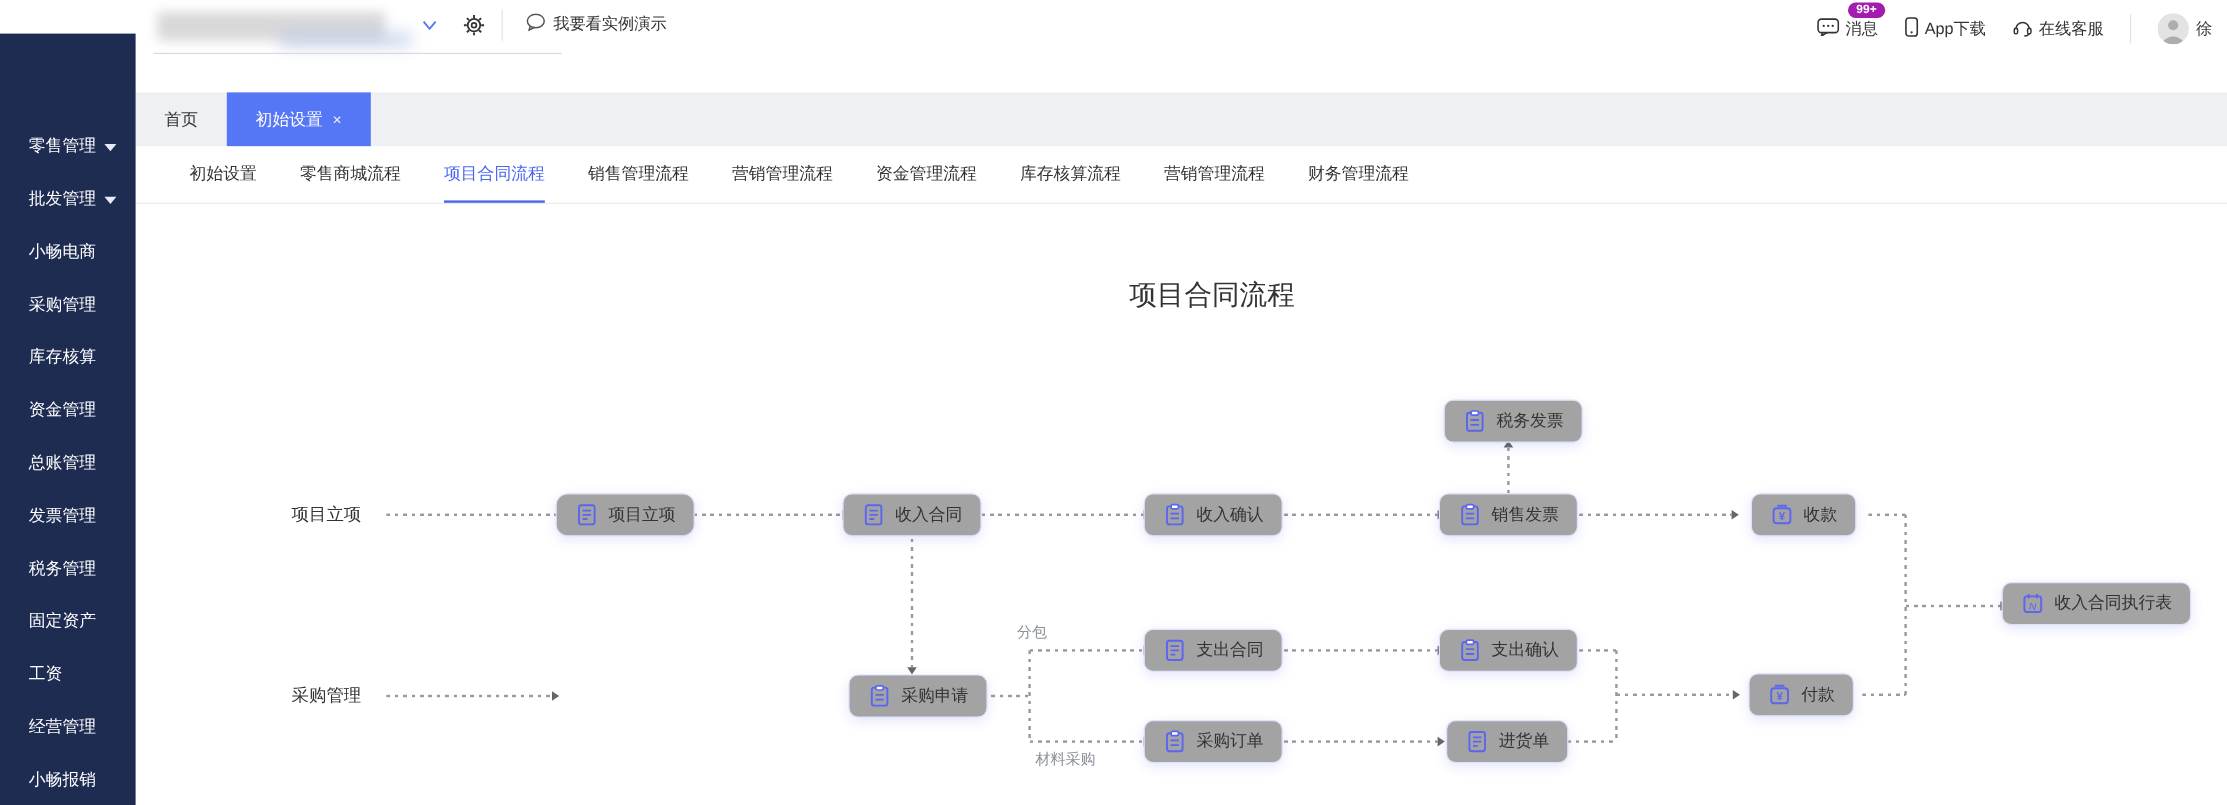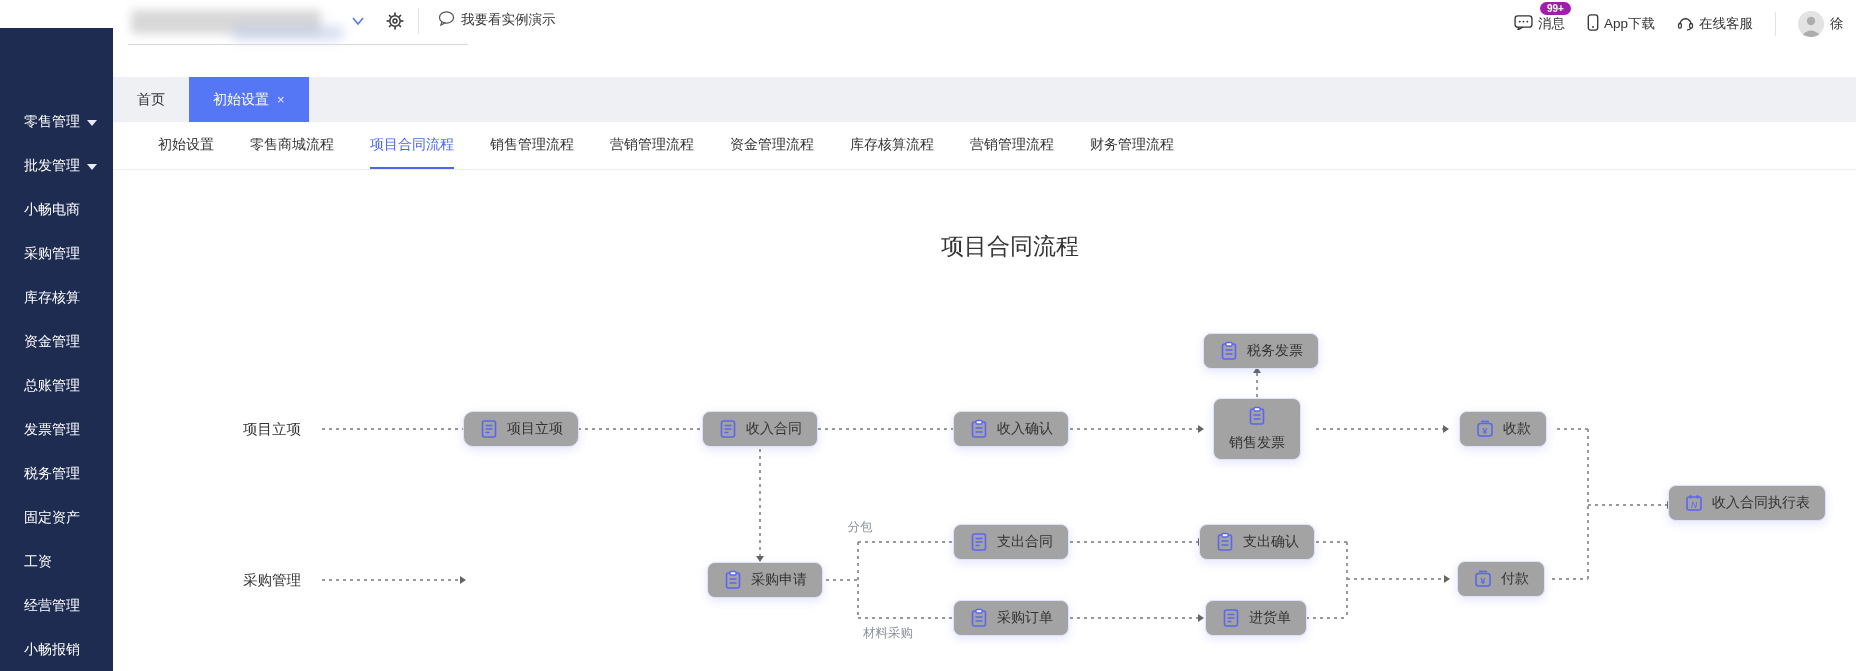--- a/index.html
+++ b/index.html
@@ -253,21 +253,21 @@
         </div>
         <div class="node" style="left: 898px; top: 307px;">
           <span class="nicon"><svg viewBox="0 0 20 20" width="20" height="20">
               <rect x="3.5" y="3" width="13" height="15" rx="2" fill="none" stroke="#5a66f0" stroke-width="1.6"></rect>
               <rect x="7" y="1.5" width="6" height="3.5" rx="1" fill="#fff" stroke="#5a66f0" stroke-width="1.4"></rect>
               <line x1="6.5" y1="9" x2="13.5" y2="9" stroke="#5a66f0" stroke-width="1.5"></line>
               <line x1="6.5" y1="13" x2="13.5" y2="13" stroke="#5a66f0" stroke-width="1.5"></line>
             </svg></span>
           <span>收入确认</span>
         </div>
-        <div class="node" style="left: 1144px; top: 307px; flex-direction: column;">
+        <div class="node" style="left: 1144px; top: 307px;">
           <span class="nicon"><svg viewBox="0 0 20 20" width="20" height="20">
               <rect x="3.5" y="3" width="13" height="15" rx="2" fill="none" stroke="#5a66f0" stroke-width="1.6"></rect>
               <rect x="7" y="1.5" width="6" height="3.5" rx="1" fill="#fff" stroke="#5a66f0" stroke-width="1.4"></rect>
               <line x1="6.5" y1="9" x2="13.5" y2="9" stroke="#5a66f0" stroke-width="1.5"></line>
               <line x1="6.5" y1="13" x2="13.5" y2="13" stroke="#5a66f0" stroke-width="1.5"></line>
             </svg></span>
           <span>销售发票</span>
         </div>
         <div class="node" style="left: 1390px; top: 307px;">
           <span class="nicon"><svg viewBox="0 0 20 20" width="20" height="20">

